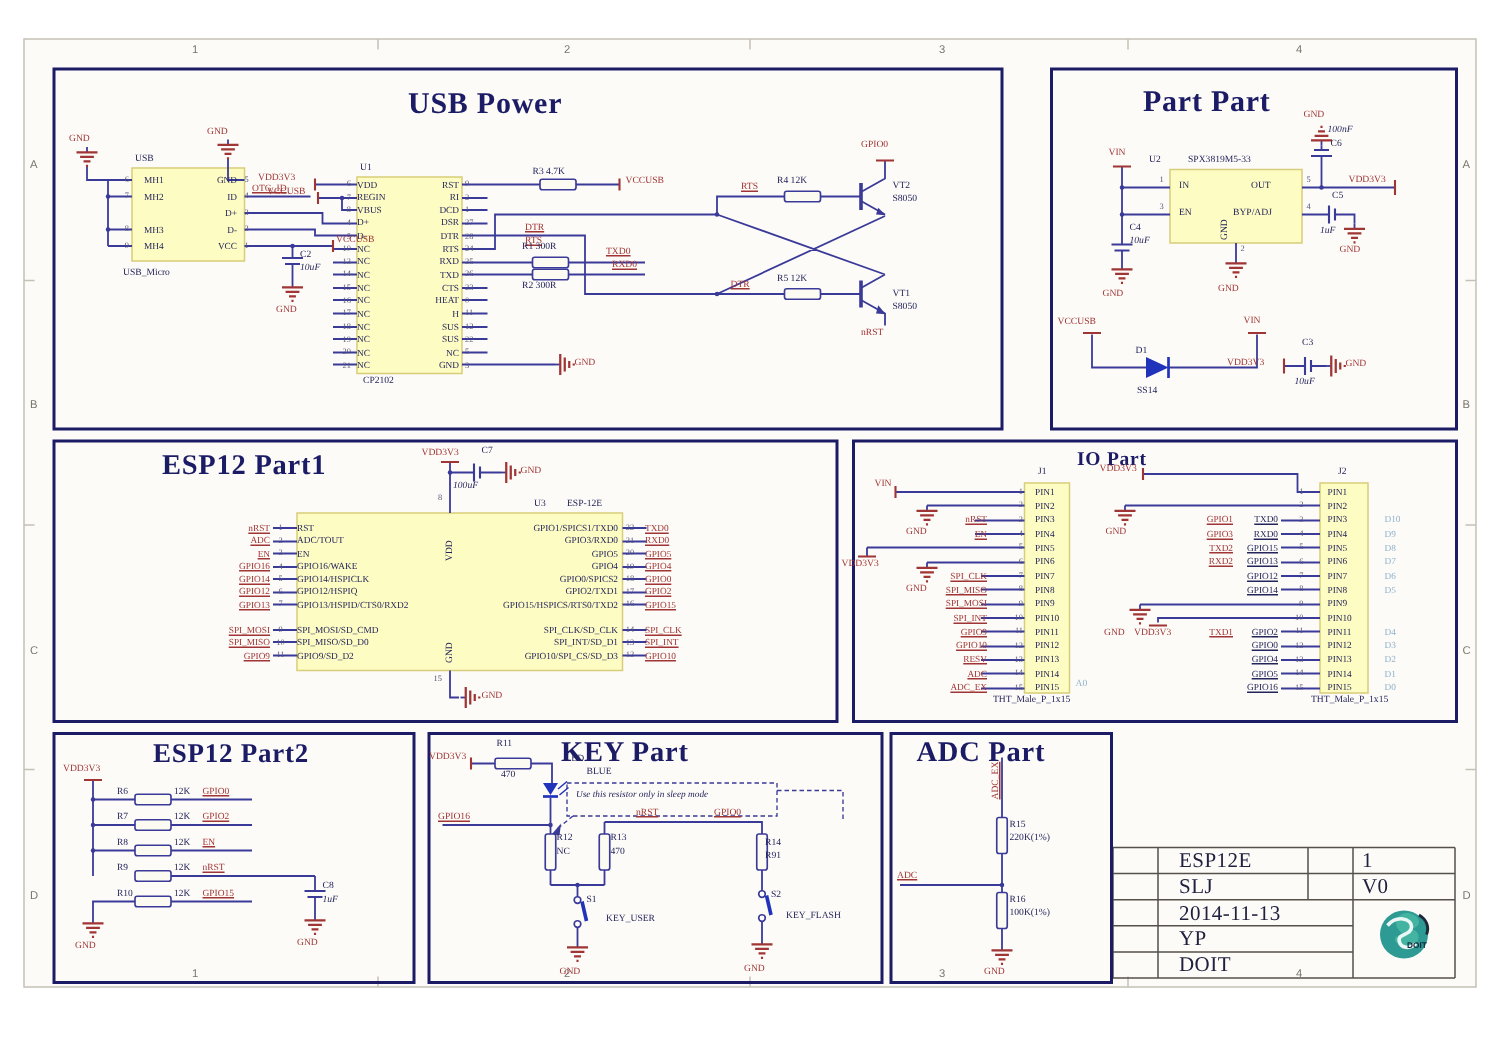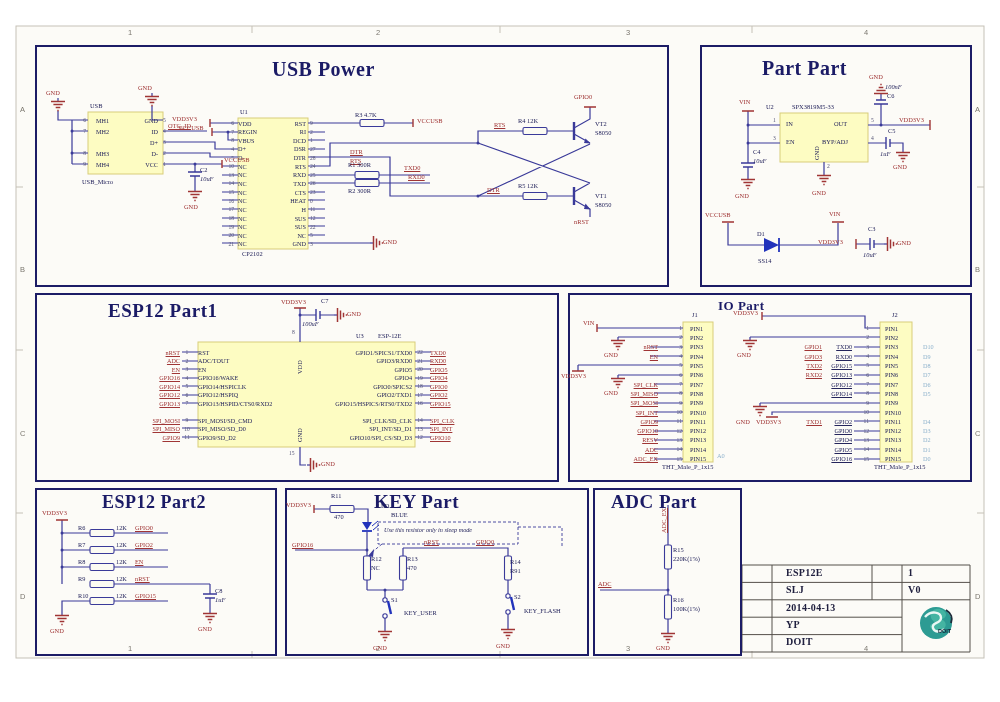--- a/index.html
+++ b/index.html
@@ -5,21 +5,21 @@
   html,body{margin:0;padding:0;background:#fff}
   #sheet{position:relative;width:1000px;height:702px;background:#fff;overflow:hidden;font-family:"Liberation Serif",serif}
   svg.layer{position:absolute;left:0;top:0;z-index:1}
   .pbox{position:absolute;border:2.4px solid #1c1c66;z-index:2;pointer-events:none}
   .ttl{position:absolute;z-index:3;font-weight:bold;font-size:20px;color:#1b1b66;letter-spacing:.5px;white-space:nowrap}
   .lb{position:absolute;z-index:4;font-size:6.4px;line-height:1.05;white-space:nowrap;color:#24245c}
   .red{color:#a03535}.nv{color:#24245c}.u{text-decoration:underline}.it{font-style:italic}
   .num{color:#555577;font-size:5.6px}
   .bl{color:#8fb3cd}
   .bd{color:#7a766e;font-size:7.5px;font-family:"Liberation Sans",sans-serif}
-  .tb{font-size:10px;font-weight:bold;color:#20203f;letter-spacing:.3px}
+  .tb{font-size:14px;font-weight:normal;color:#20203f;letter-spacing:.3px}
   .logo{font-size:5.5px;font-weight:bold;color:#14253a;font-family:"Liberation Sans",sans-serif}
   .note{font-size:6.2px}
   .rot{transform:rotate(-90deg);transform-origin:0 0}
   .plist{position:absolute;z-index:4;display:flex;flex-direction:column}
   .prow{display:flex;align-items:center;white-space:nowrap;font-size:6.2px}
   .plist .num{font-size:5.6px;color:#555577}
   #usbL{left:74px;top:114.5px;width:100px}#usbL .prow{height:11px}
   #usbL .num{width:12px;text-align:right;padding-right:2px}#usbL .nm{padding-left:8px;color:#24245c}
   #usbR{left:104px;top:114.5px;width:95px}#usbR .prow{height:11px}
   #usbR .nm{width:54px;text-align:right;color:#24245c}#usbR .num{width:20px;text-align:left;padding-left:5px}
@@ -841,18 +841,18 @@
       <div class="lb nv" style="left: 673px; top: 547px;">R15</div>
       <div class="lb nv" style="left: 673px; top: 556px;">220K(1%)</div>
       <div class="lb red u" style="left: 598px; top: 581px;">ADC</div>
       <div class="lb nv" style="left: 673px; top: 597px;">R16</div>
       <div class="lb nv" style="left: 673px; top: 606px;">100K(1%)</div>
       <div class="lb red" style="left: 656px; top: 645px;">GND</div>
       <div class="lb tb" style="left: 786px; top: 568px;">ESP12E</div>
       <div class="lb tb" style="left: 908px; top: 568px;">1</div>
       <div class="lb tb" style="left: 786px; top: 585px;">SLJ</div>
       <div class="lb tb" style="left: 908px; top: 585px;">V0</div>
-      <div class="lb tb" style="left: 786px; top: 603px;">2014-04-13</div>
+      <div class="lb tb" style="left: 786px; top: 603px;">2014-11-13</div>
       <div class="lb tb" style="left: 786px; top: 620px;">YP</div>
       <div class="lb tb" style="left: 786px; top: 637px;">DOIT</div>
       <div class="lb logo" style="left: 938px; top: 629px;">DOIT</div>
     </div>
 </div>
 
 </body></html>

